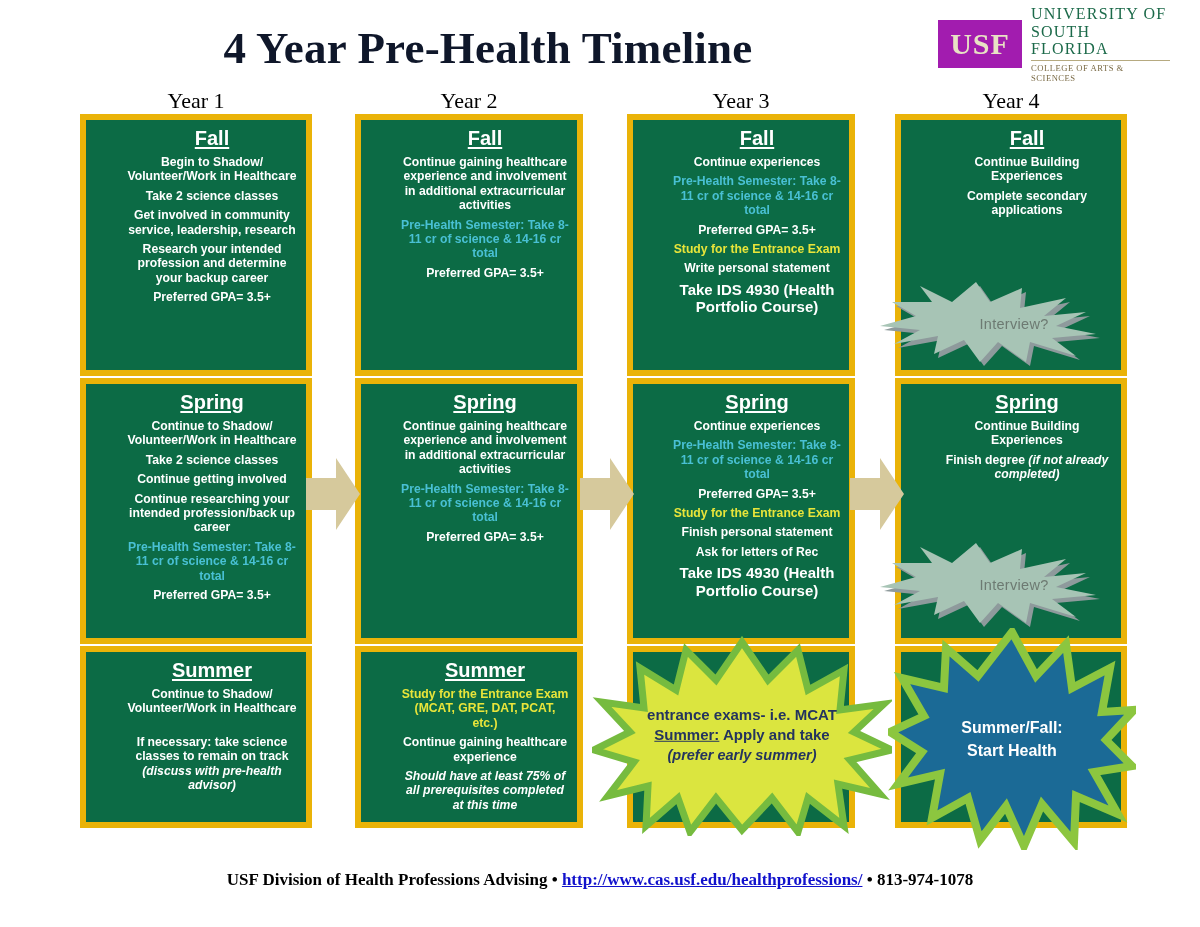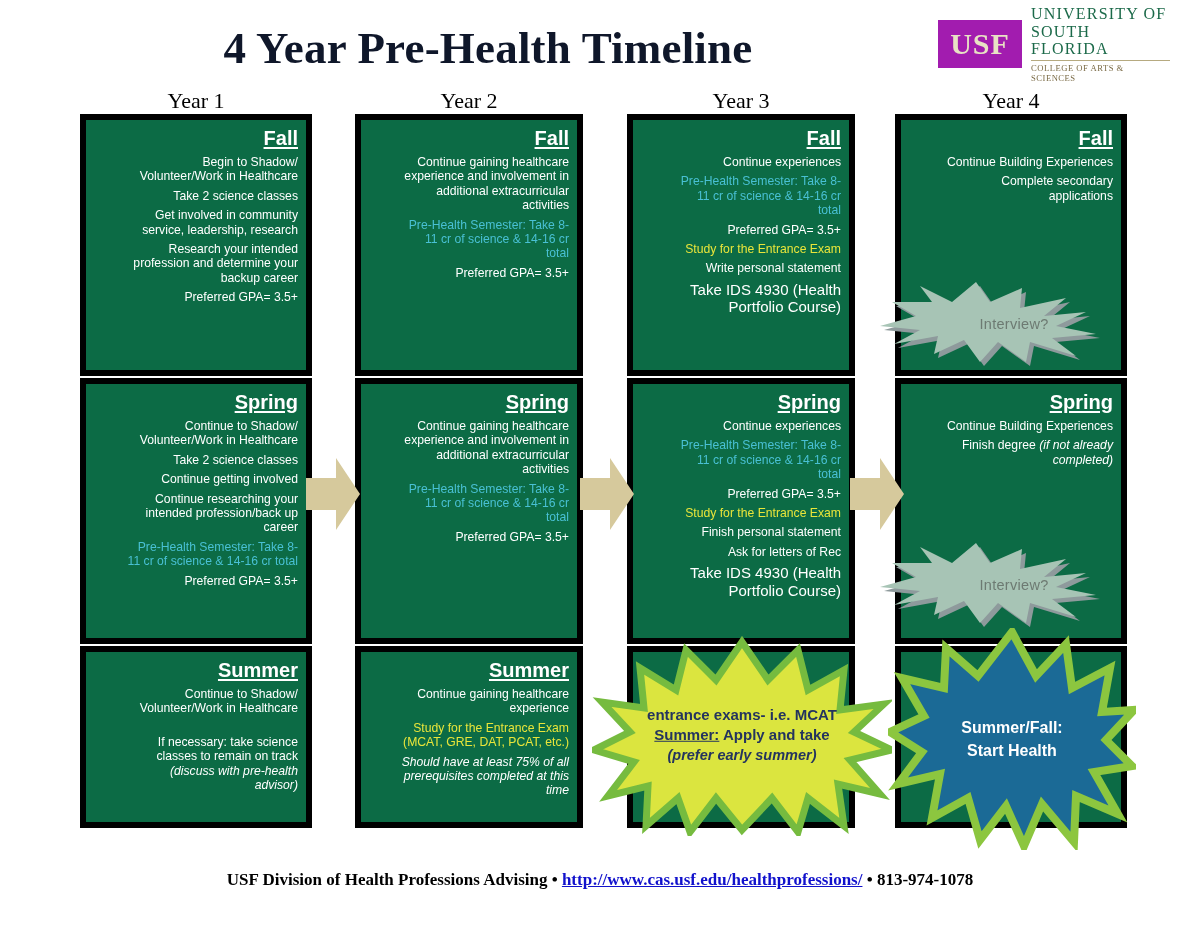--- a/index.html
+++ b/index.html
@@ -49,32 +49,32 @@
 
   
   .year-label {
     position: absolute; top: 88px; height: 24px;
     font-family: "Liberation Serif", serif;
     font-size: 22px; color: #000; text-align: center;
   }
   .panel {
     position: absolute;
     background: #0c6b45;
-    border: 6px solid #000000;
+    border: 6px solid #eab308;
     color: #ffffff;
-    text-align: right;
+    text-align: center;
     overflow: hidden;
     padding-left: 32px;
   }
   .panel .inner { padding: 6px 8px 4px; }
   .season {
     font-size: 20px; font-weight: bold; text-decoration: underline;
     text-underline-offset: 2px; margin-bottom: 4px; line-height: 1.2;
   }
-  .ln { font-size: 12.2px; font-weight: normal; line-height: 1.18; margin: 5px 0; }
+  .ln { font-size: 12.2px; font-weight: bold; line-height: 1.18; margin: 5px 0; }
   .ln.small { font-size: 15px; }
   .ln.ital { font-style: italic; }
   .ln.cyan { color: #49c0d4; }
   .ln.yellow { color: #e9e53a; }
   .ln .ital { font-style: italic; }
   .sp { height: 9px; }
 
   
   .arrow { position: absolute; width: 54px; height: 84px; }
   .arrow svg { display: block; width: 100%; height: 100%; }
@@ -177,22 +177,22 @@
     <div class="inner">
       <div class="season">Spring</div>
       <div class="ln">Continue gaining healthcare experience and involvement in additional extracurricular activities</div>
       <div class="ln cyan">Pre-Health Semester: Take 8-11 cr of science &amp; 14-16 cr total</div>
       <div class="ln">Preferred GPA= 3.5+</div>
     </div>
   </div>
 <div class="panel" id="y2-summer" style="left:355px; top:646px; width:228px; height:182px;">
     <div class="inner">
       <div class="season">Summer</div>
+      <div class="ln yellow">Study for the Entrance Exam (MCAT, GRE, DAT, PCAT, etc.)</div>
       <div class="ln">Continue gaining healthcare experience</div>
-      <div class="ln yellow">Study for the Entrance Exam (MCAT, GRE, DAT, PCAT, etc.)</div>
       <div class="ln ital">Should have at least 75% of all prerequisites completed at this time</div>
     </div>
   </div>
 
 <div class="panel" id="y3-fall" style="left:627px; top:114px; width:228px; height:262px;">
     <div class="inner">
       <div class="season">Fall</div>
       <div class="ln">Continue experiences</div>
       <div class="ln cyan">Pre-Health Semester: Take 8-11 cr of science &amp; 14-16 cr total</div>
       <div class="ln">Preferred GPA= 3.5+</div>

